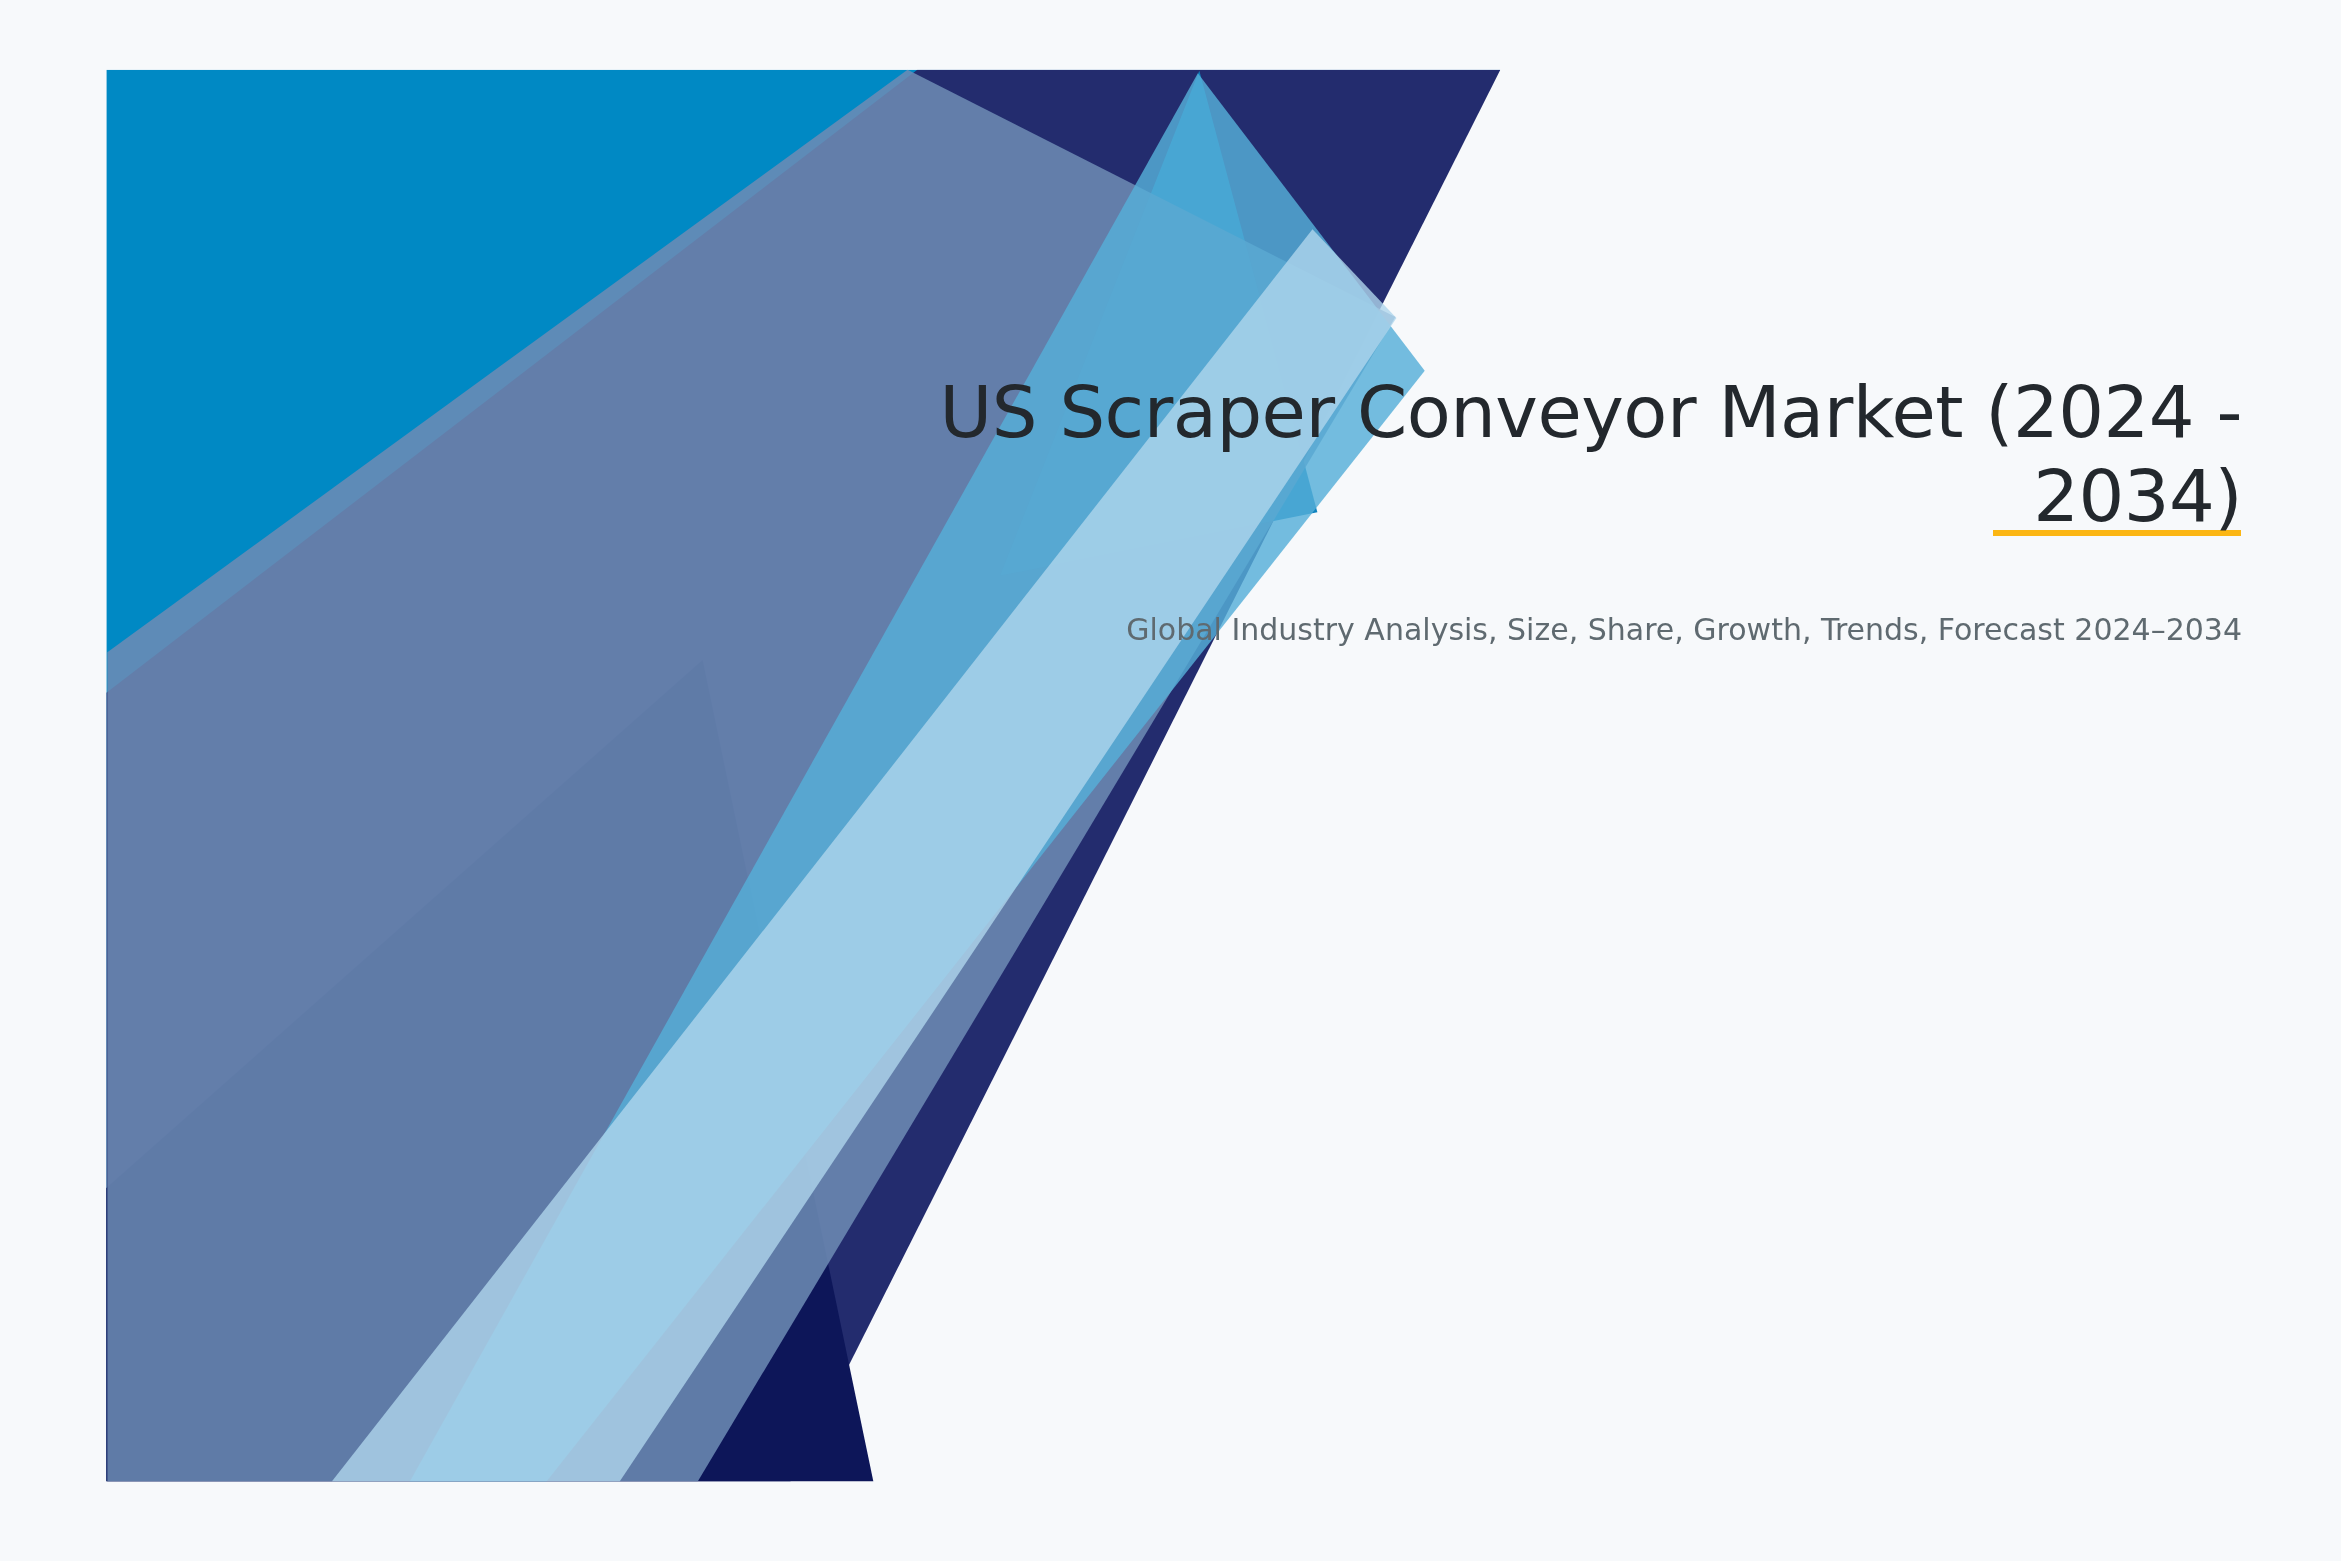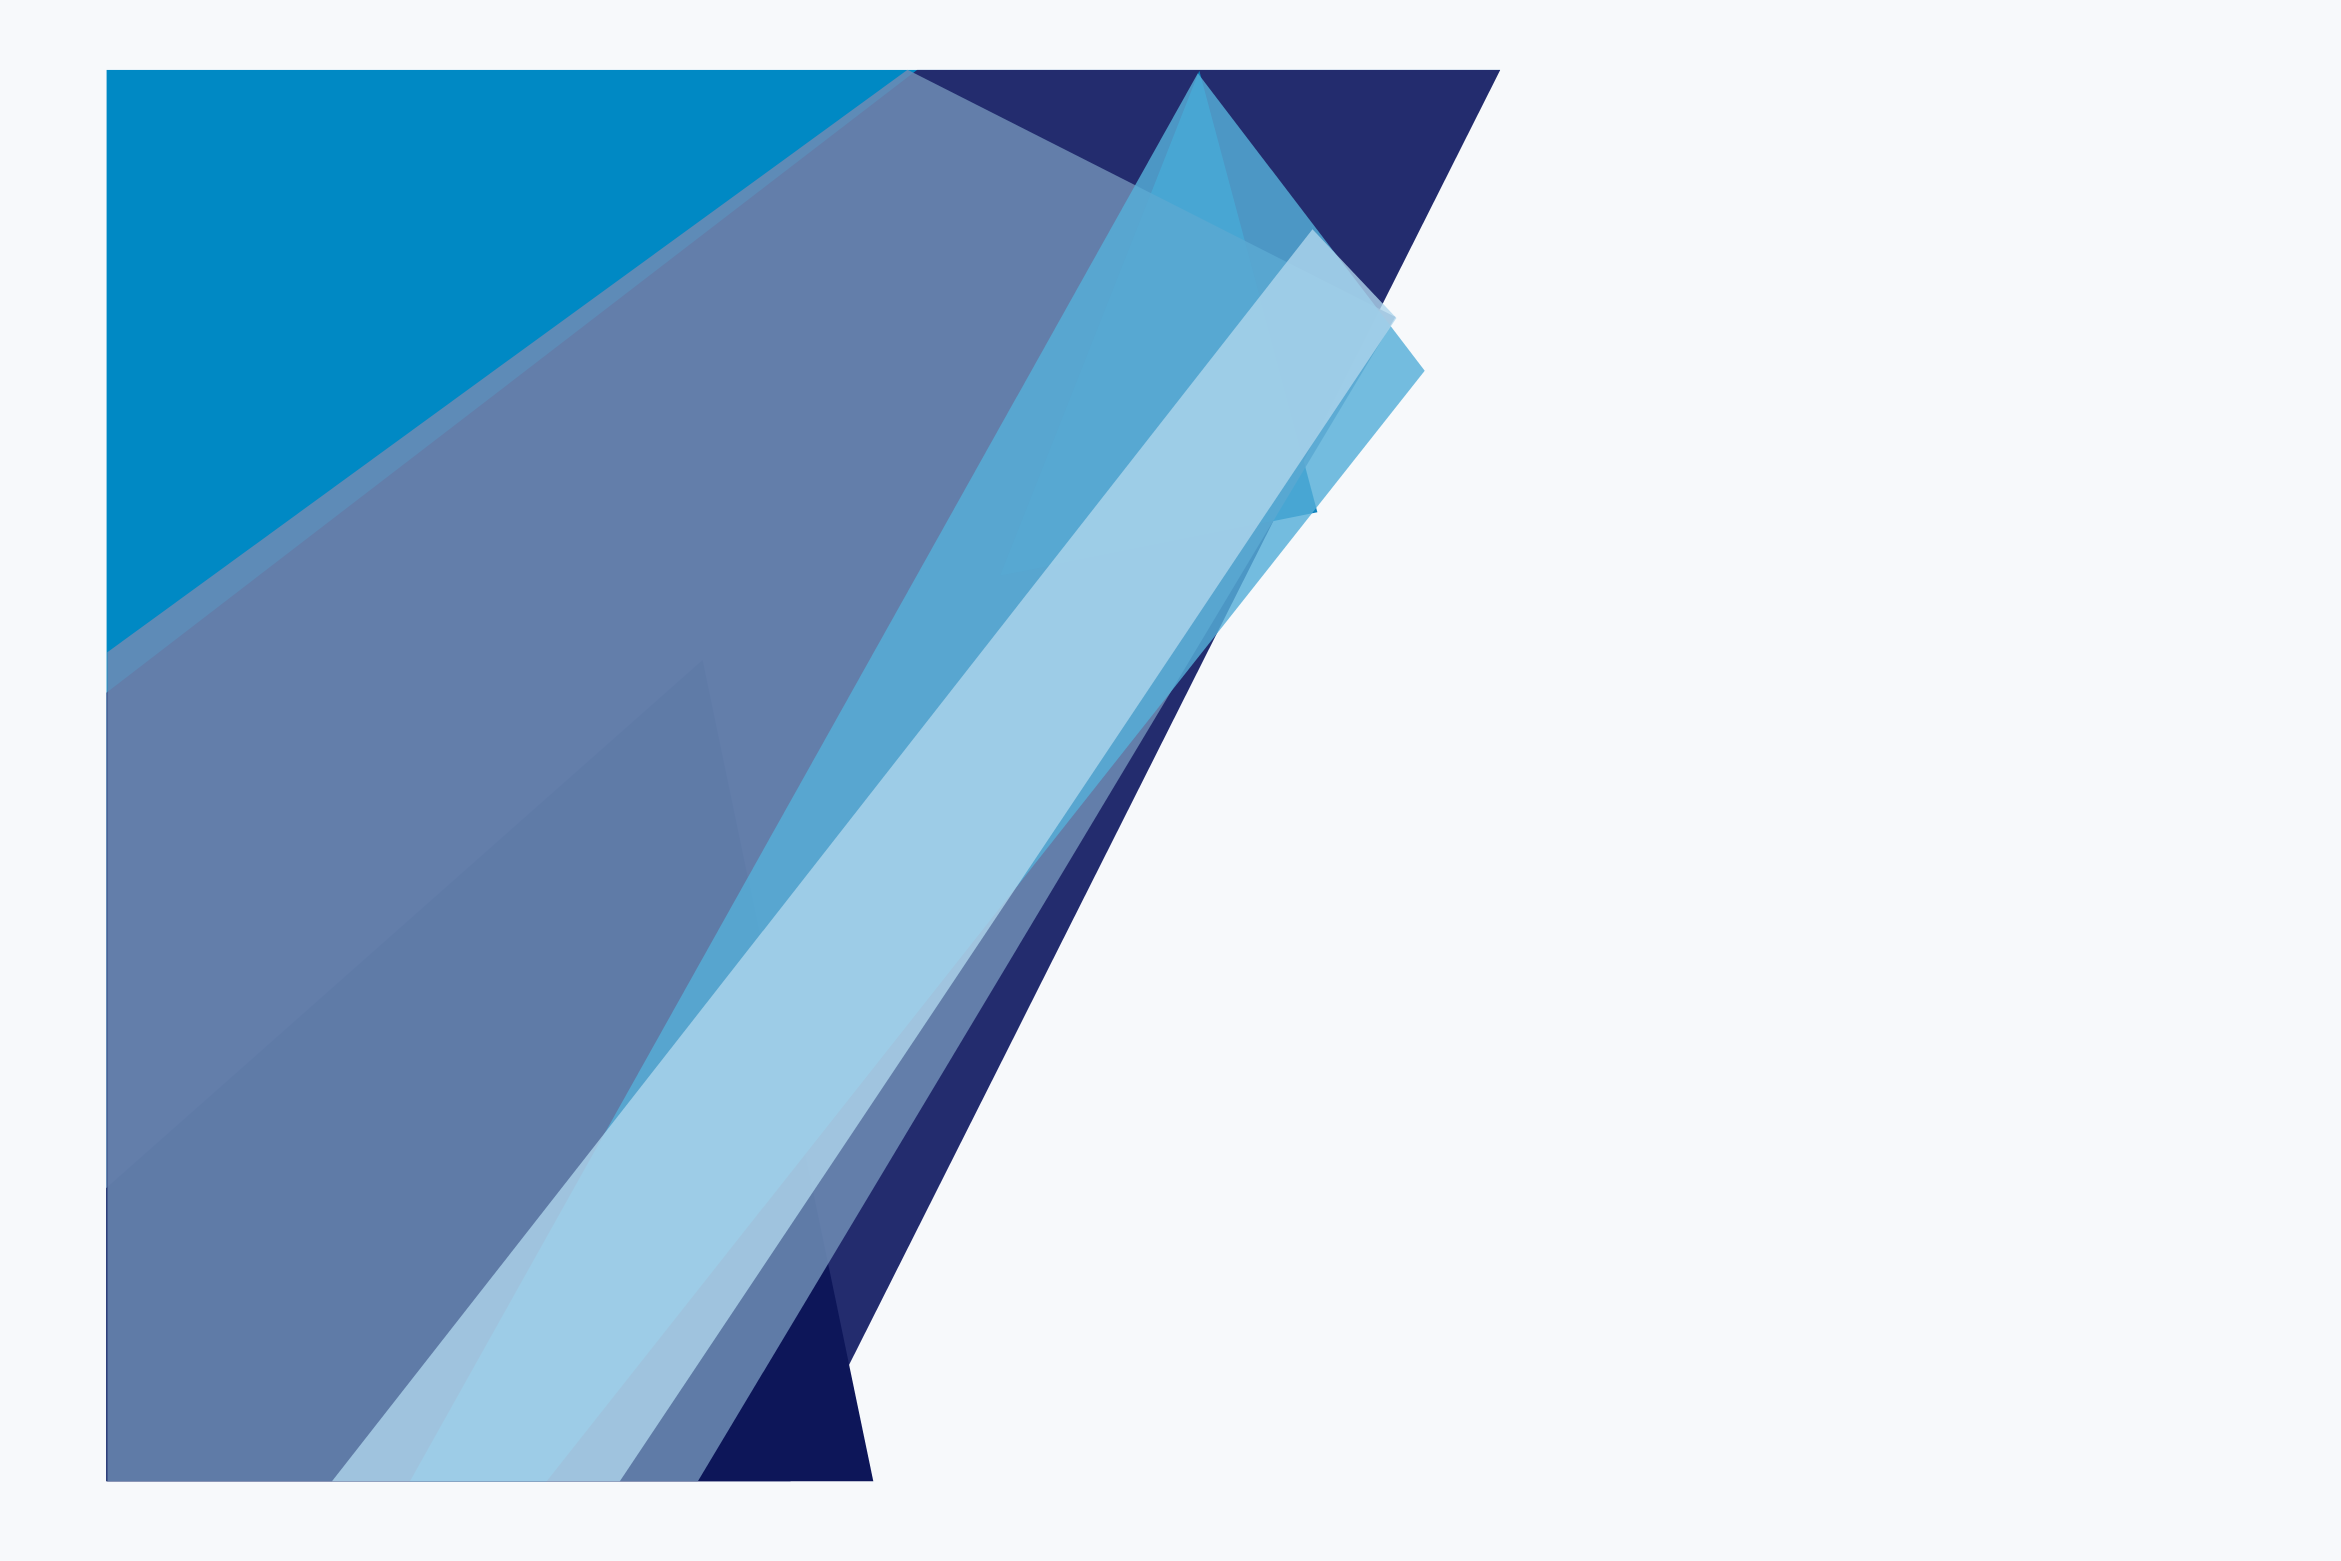--- a/index.html
+++ b/index.html
@@ -88,15 +88,20 @@
       <polygon points="1440,1353 1790,3037 190,3037 190,2460" fill="#0D1659"></polygon>
 
       <polygon points="220,1337 1860,143 2860,650 1430,3037 220,3037" fill="#6E8CB4" opacity="0.86"></polygon>
 
       <polygon points="2455,150 2920,760 1120,3037 840,3037" fill="#56AFD8" opacity="0.82"></polygon>
 
       <polygon points="2690,470 2862,652 1270,3037 680,3037" fill="#AFD6EC" opacity="0.80"></polygon>
     </g>
   </svg>
 
+  <div id="text-block">
+    <h1 id="page-title">US Scraper Conveyor Market (2024 - 2034)</h1>
+    <div id="title-underline"></div>
+    <p id="page-subtitle">Global Industry Analysis, Size, Share, Growth, Trends, Forecast 2024–2034</p>
+  </div>
 
 </div>
 
 
 </body></html>

